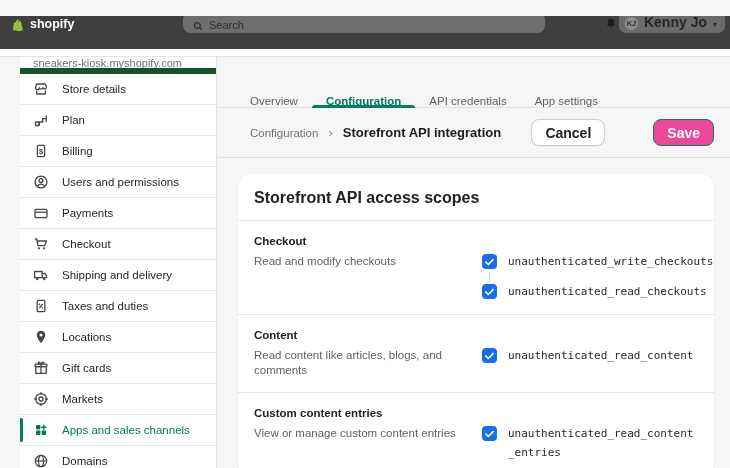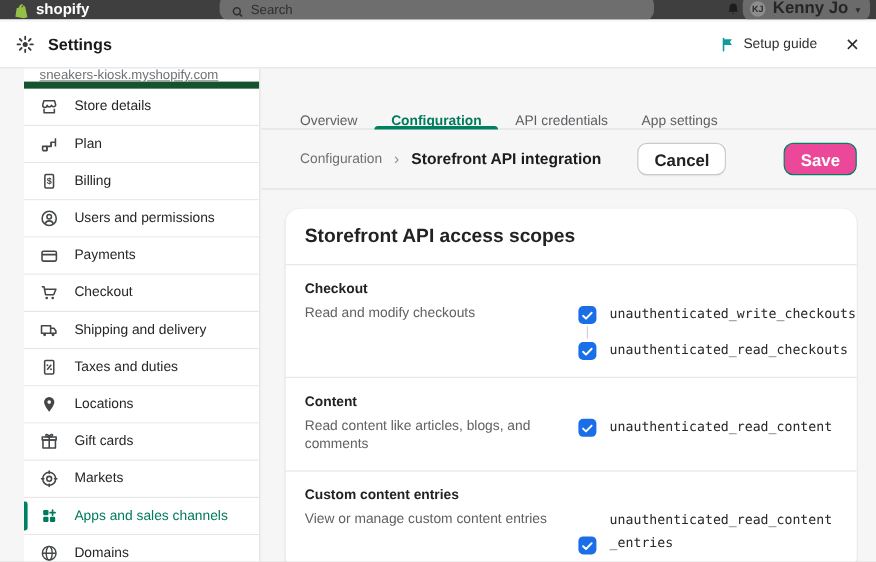--- a/index.html
+++ b/index.html
@@ -3,21 +3,21 @@
 <meta charset="utf-8">
 <style>
   * { margin:0; padding:0; box-sizing:border-box; }
   html,body { background:#ddd; }
   .app {
     position:relative; width:730px; height:468px; overflow:hidden;
     background:#f6f6f6; font-family:"Liberation Sans", sans-serif;
     font-size:11.5px; color:#303030;
   }
   
-  .topbar { position:absolute; top:0; left:0; right:0; height:16px; background:#3f3f3f; overflow:hidden; z-index:30; }
+  .topbar { position:absolute; top:16px; left:0; right:0; height:33px; background:#3f3f3f; overflow:hidden; z-index:30; }
   .brand { position:absolute; left:12px; top:0px; display:flex; align-items:center; gap:5px; color:#fff; font-weight:bold; font-size:12.5px; }
   .brand svg { display:block; margin-top:2px; }
   .gsearch { position:absolute; left:183px; top:-4px; width:362px; height:21px; background:#6e6e6e; border-radius:8px;
     display:flex; align-items:flex-end; gap:6px; padding:0 0 2px 10px; color:#2e2e2e; font-size:11px; }
   .bell { position:absolute; right:113px; top:1px; color:#1c1c1c; }
   .userpill { position:absolute; right:5px; top:-4px; height:21px; background:#6b6b6b; border-radius:7px;
     display:flex; align-items:flex-end; gap:6px; padding:0 8px 3px 6px; }
   .avatar { width:13px; height:13px; border-radius:50%; background:#8d8d8d; color:#2d2d2d; font-size:7.5px; font-weight:bold;
     display:flex; align-items:center; justify-content:center; }
   .username { color:#262626; font-size:14px; font-weight:bold; }
@@ -54,21 +54,21 @@
   .btn { height:27px; padding:0 13px; border-radius:8px; font-size:14px; font-weight:bold; display:flex; align-items:center; cursor:pointer; }
   .btn-cancel { background:#fff; border:1px solid #c9cccf; color:#202223; box-shadow:0 1px 0 rgba(0,0,0,.04); }
   .btn-save { background:#ec4899; border:1px solid #008060; color:#fff;margin-left:40px; }
   .card { margin:16px 16px 0 20px; background:#fff; border-radius:12px; box-shadow:0 1px 2px rgba(0,0,0,.08), 0 0 0 1px rgba(0,0,0,.02); overflow:hidden; }
   .card-title { padding:15px 16px 13px; font-size:16px; font-weight:bold; color:#202223; }
   .section { border-top:1px solid #e7e7e9; padding:12px 16px 14px; }
   .sec-title { font-size:11.5px; font-weight:bold; color:#202223; line-height:16px; margin-bottom:5px; }
   .sec-body { display:flex; align-items:flex-start; }
   .sec-desc { flex:1; color:#616161; line-height:15px; padding-right:8px; }
   .scopes { width:216px; flex:none; }
-  .scope { display:flex; align-items:flex-end; gap:11px; }
+  .scope { display:flex; align-items:flex-start; gap:11px; }
   .checkbox { width:15px; height:15px; flex:none; border-radius:4px; background:#1a6fe8; display:flex; align-items:center; justify-content:center; cursor:pointer; }
   .scope-label { font-family:"DejaVu Sans Mono", monospace; font-size:11px; color:#26282b; line-height:16px; white-space:nowrap; padding-top:0px; }
   .scope-label.wrap { white-space:normal; max-width:195px; word-break:break-all; line-height:19px; margin-top:-2px; }
   .connector { width:1px; height:10px; background:#cfd2d5; margin:2px 0 2px 7px; }
 </style>
 </head>
 <body>
 
 <div class="app">
 

